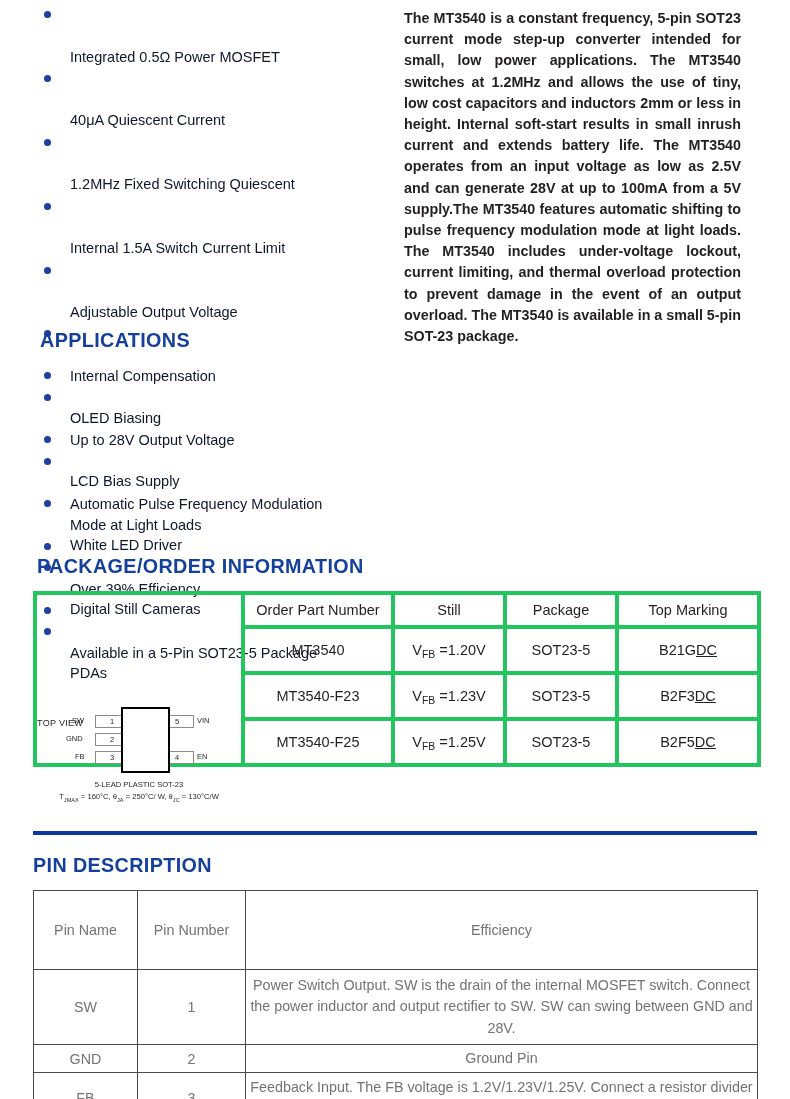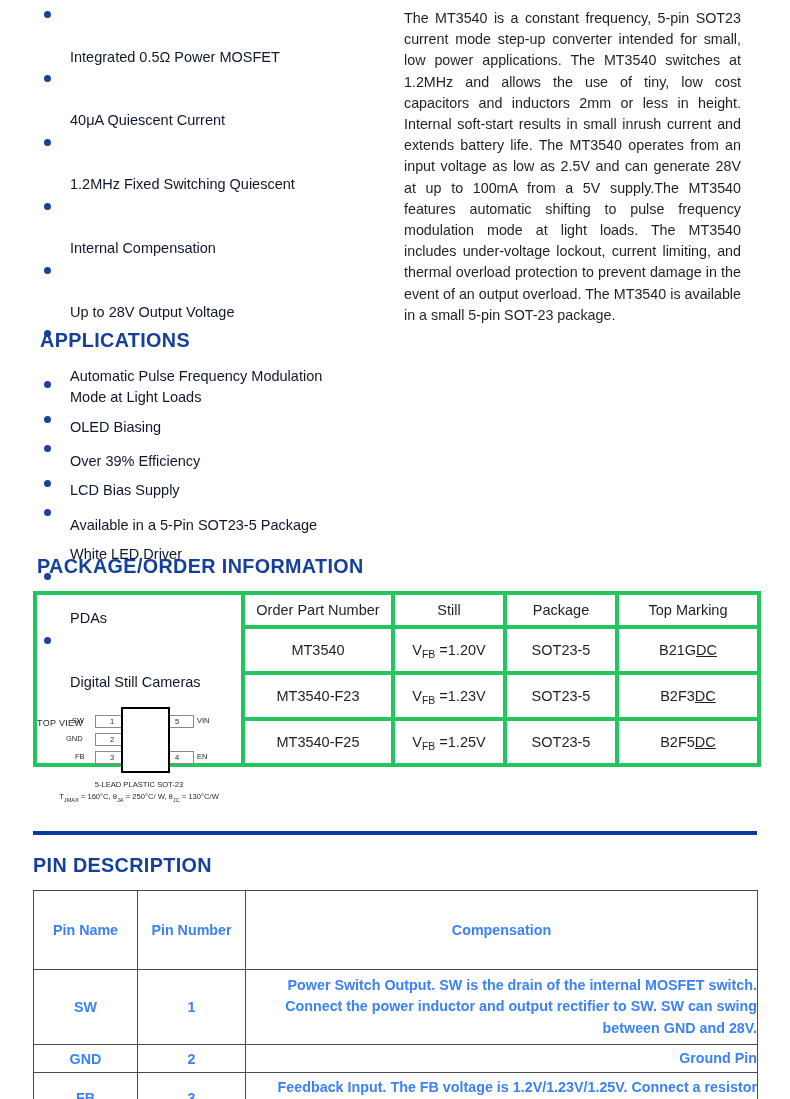--- a/index.html
+++ b/index.html
@@ -134,29 +134,29 @@
   .pkg-caption sub { font-size: 5.6px; }
 
   
   table.pins {
     border-collapse: collapse;
     table-layout: fixed;
   }
   table.pins td, table.pins th {
     border: 1px solid #4a4a4a;
     font-size: 14.3px;
-    color: #3b82f6;
+    color: #737373;
     padding: 0;
     vertical-align: middle;
-    font-weight: bold;
+    font-weight: normal;
   }
   .pins-head td { font-weight: bold; text-align: center; }
   .pin-name, .pin-num { text-align: center; }
   .pin-desc {
-    text-align: right;
+    text-align: center;
     padding: 4px 6px 4px 8px;
     line-height: 21.5px;
     vertical-align: top;
   }
   .pin-desc-mid { vertical-align: middle; padding-top: 2px; padding-bottom: 2px; margin-top: 28px; }
 
   sub { vertical-align: baseline; font-size: 0.72em; position: relative; top: 3px; }
   .u { text-decoration: underline; }
 </style>
 </head>
@@ -170,20 +170,28 @@
   <li class="bullet-row">
     <span class="bullet-dot"></span>
     <span>40μA Quiescent Current</span>
   </li>
   <li class="bullet-row">
     <span class="bullet-dot"></span>
     <span>1.2MHz Fixed Switching Quiescent</span>
   </li>
   <li class="bullet-row">
     <span class="bullet-dot"></span>
+    <span>Internal 1.5A Switch Current Limit</span>
+  </li>
+  <li class="bullet-row">
+    <span class="bullet-dot"></span>
+    <span>Adjustable Output Voltage</span>
+  </li>
+  <li class="bullet-row">
+    <span class="bullet-dot"></span>
     <span>Internal Compensation</span>
   </li>
   <li class="bullet-row">
     <span class="bullet-dot"></span>
     <span>Up to 28V Output Voltage</span>
   </li>
   <li class="bullet-row">
     <span class="bullet-dot"></span>
     <span>Automatic Pulse Frequency Modulation
 Mode at Light Loads</span>
@@ -193,44 +201,44 @@
     <span>Over 39% Efficiency</span>
   </li>
   <li class="bullet-row">
     <span class="bullet-dot"></span>
     <span>Available in a 5-Pin SOT23-5 Package</span>
   </li>
 </ul>
 
 <div class="abs section-heading" style="left:40px; top:328px;">APPLICATIONS</div>
 
-<ul class="abs bullet-list" style="left:33px; top:374px; width:330px;">
+<ul class="abs bullet-list" style="left:33px; top:365px; width:330px;">
   <li class="bullet-row">
     <span class="bullet-dot"></span>
     <span>OLED Biasing</span>
   </li>
   <li class="bullet-row">
     <span class="bullet-dot"></span>
     <span>LCD Bias Supply</span>
   </li>
   <li class="bullet-row">
     <span class="bullet-dot"></span>
     <span>White LED Driver</span>
   </li>
   <li class="bullet-row">
     <span class="bullet-dot"></span>
+    <span>Digital Still Cameras</span>
+  </li>
+  <li class="bullet-row">
+    <span class="bullet-dot"></span>
     <span>PDAs</span>
   </li>
-  <li class="bullet-row">
-    <span class="bullet-dot"></span>
-    <span>Digital Still Cameras</span>
-  </li>
 </ul>
 
-<div class="abs desc-col" style="left:404px; top:8px; width:337px;">
+<div class="abs desc-col" style="left:404px; top:8px; width:337px;font-weight:bold;">
   <p>The MT3540 is a constant frequency, 5-pin SOT23 current mode step-up converter intended for small, low power applications. The MT3540 switches at 1.2MHz and allows the use of tiny, low cost capacitors and inductors 2mm or less in height. Internal soft-start results in small inrush current and extends battery life. The MT3540 operates from an input voltage as low as 2.5V and can generate 28V at up to 100mA from a 5V supply.The MT3540 features automatic shifting to pulse frequency modulation mode at light loads. The MT3540 includes under-voltage lockout, current limiting, and thermal overload protection to prevent damage in the event of an output overload. The MT3540 is available in a small 5-pin SOT-23 package.</p>
 </div>
 
 <div class="abs section-heading" style="left:37px; top:554px;">PACKAGE/ORDER INFORMATION</div>
 
 <table class="abs grid" style="left:33px; top:591px; width:724px;">
   <colgroup>
     <col style="width:208px">
     <col style="width:150px">
     <col style="width:112px">
@@ -314,21 +322,21 @@
 <table class="abs pins" style="left:33px; top:890px; width:724px;">
   <colgroup>
     <col style="width:104px">
     <col style="width:108px">
     <col style="width:512px">
   </colgroup>
   <tbody>
       <tr class="pins-head">
     <td style="height:78px;">Pin Name</td>
     <td>Pin Number</td>
-    <td>Compensation</td>
+    <td>Efficiency</td>
   </tr>
   <tr>
     <td class="pin-name" style="height:74px;">SW</td>
     <td class="pin-num">1</td>
     <td class="pin-desc">Power Switch Output. SW is the drain of the internal MOSFET switch. Connect the power inductor and output rectifier to SW. SW can swing between GND and 28V.</td>
   </tr>
   <tr>
     <td class="pin-name" style="height:27px;">GND</td>
     <td class="pin-num">2</td>
     <td class="pin-desc pin-desc-mid">Ground Pin</td>

